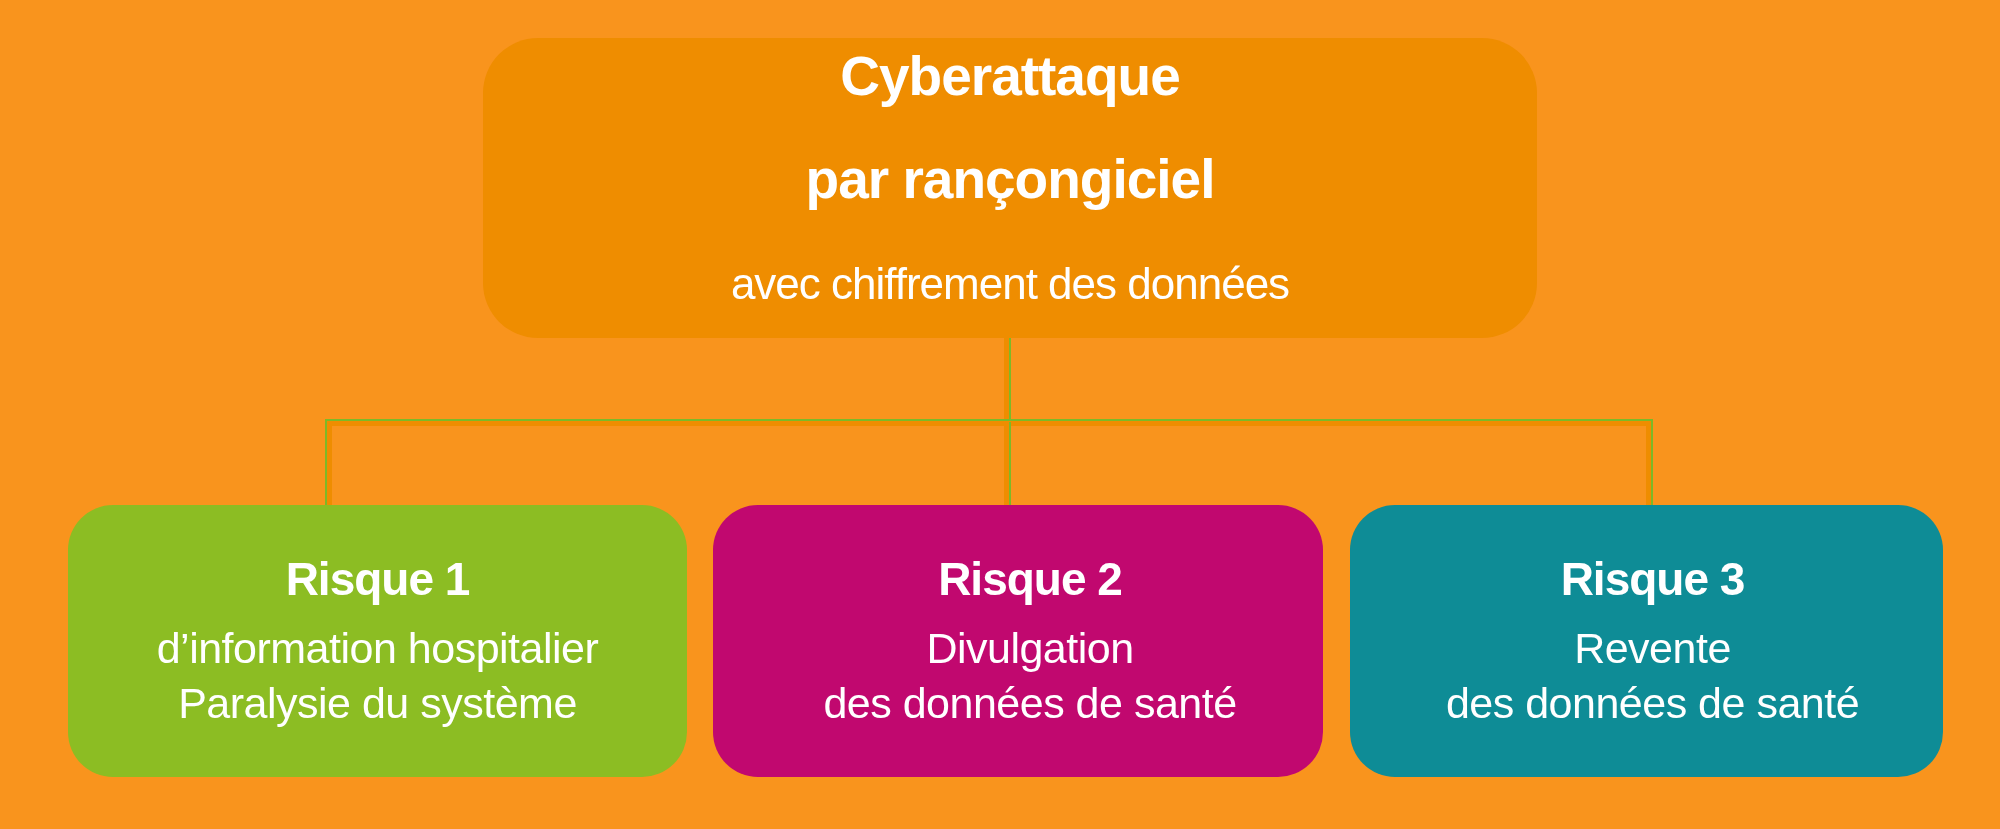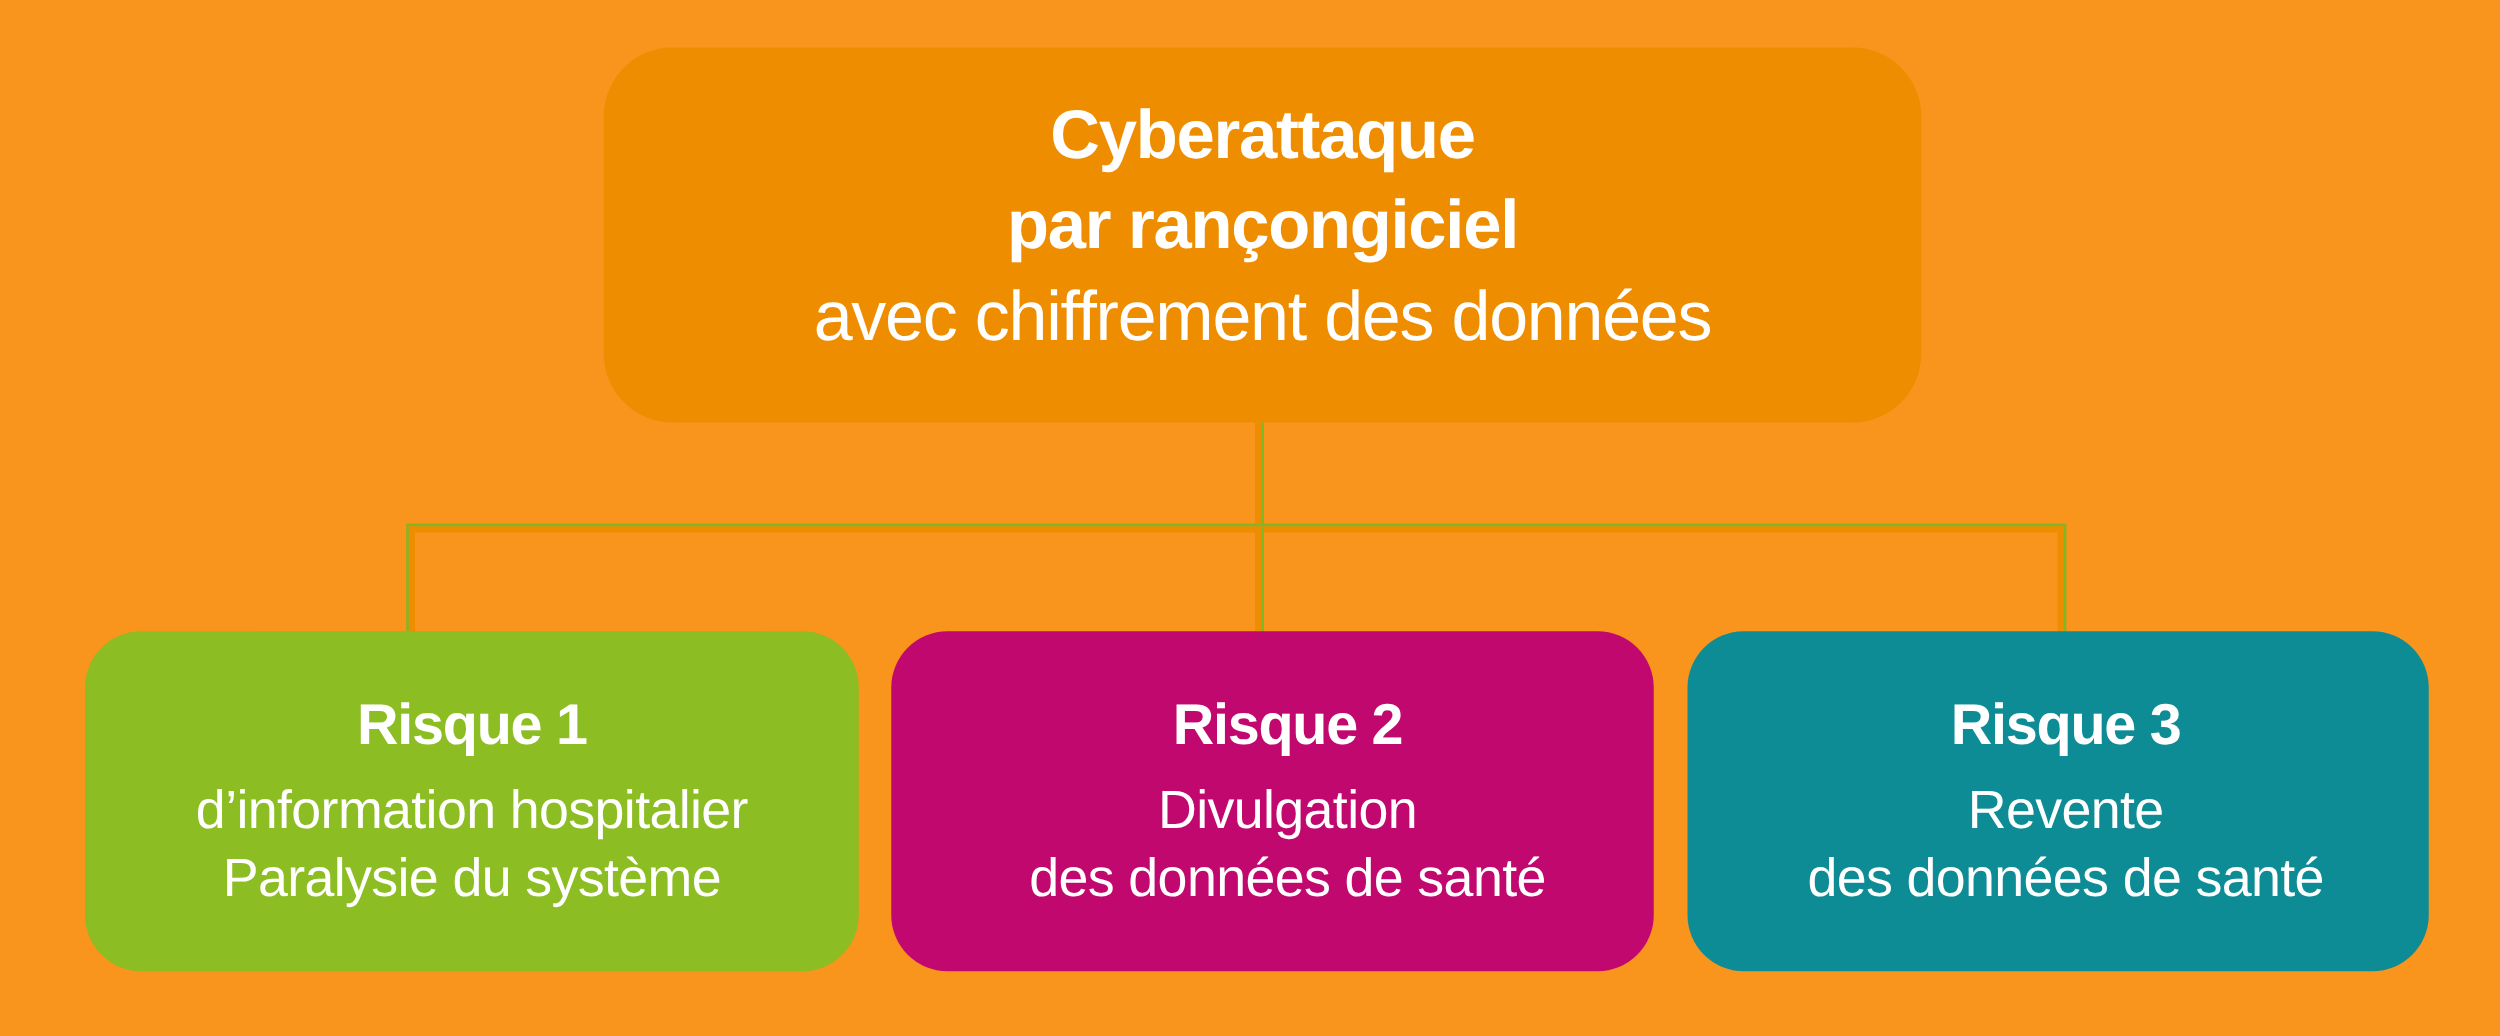--- a/index.html
+++ b/index.html
@@ -24,30 +24,31 @@
     background: #EF8D00;
     border-radius: 55px;
     display: flex;
     flex-direction: column;
     align-items: center;
     justify-content: center;
     text-align: center;
     color: #FFFFFF;
     padding-bottom: 14px;
     box-sizing: border-box;
+    gap: 31px;
   }
   .root-box .bold-line {
     font-weight: bold;
     font-size: 55px;
     line-height: 72px;
     letter-spacing: -1px;
   }
   .root-box .reg-line {
     font-weight: normal;
-    font-size: 56px;
+    font-size: 44px;
     line-height: 76px;
     letter-spacing: -1px;
   }
   
   .conn {
     position: absolute;
     background: #EF8D00;
   }
   .conn-v-top {
     left: 1004px;

